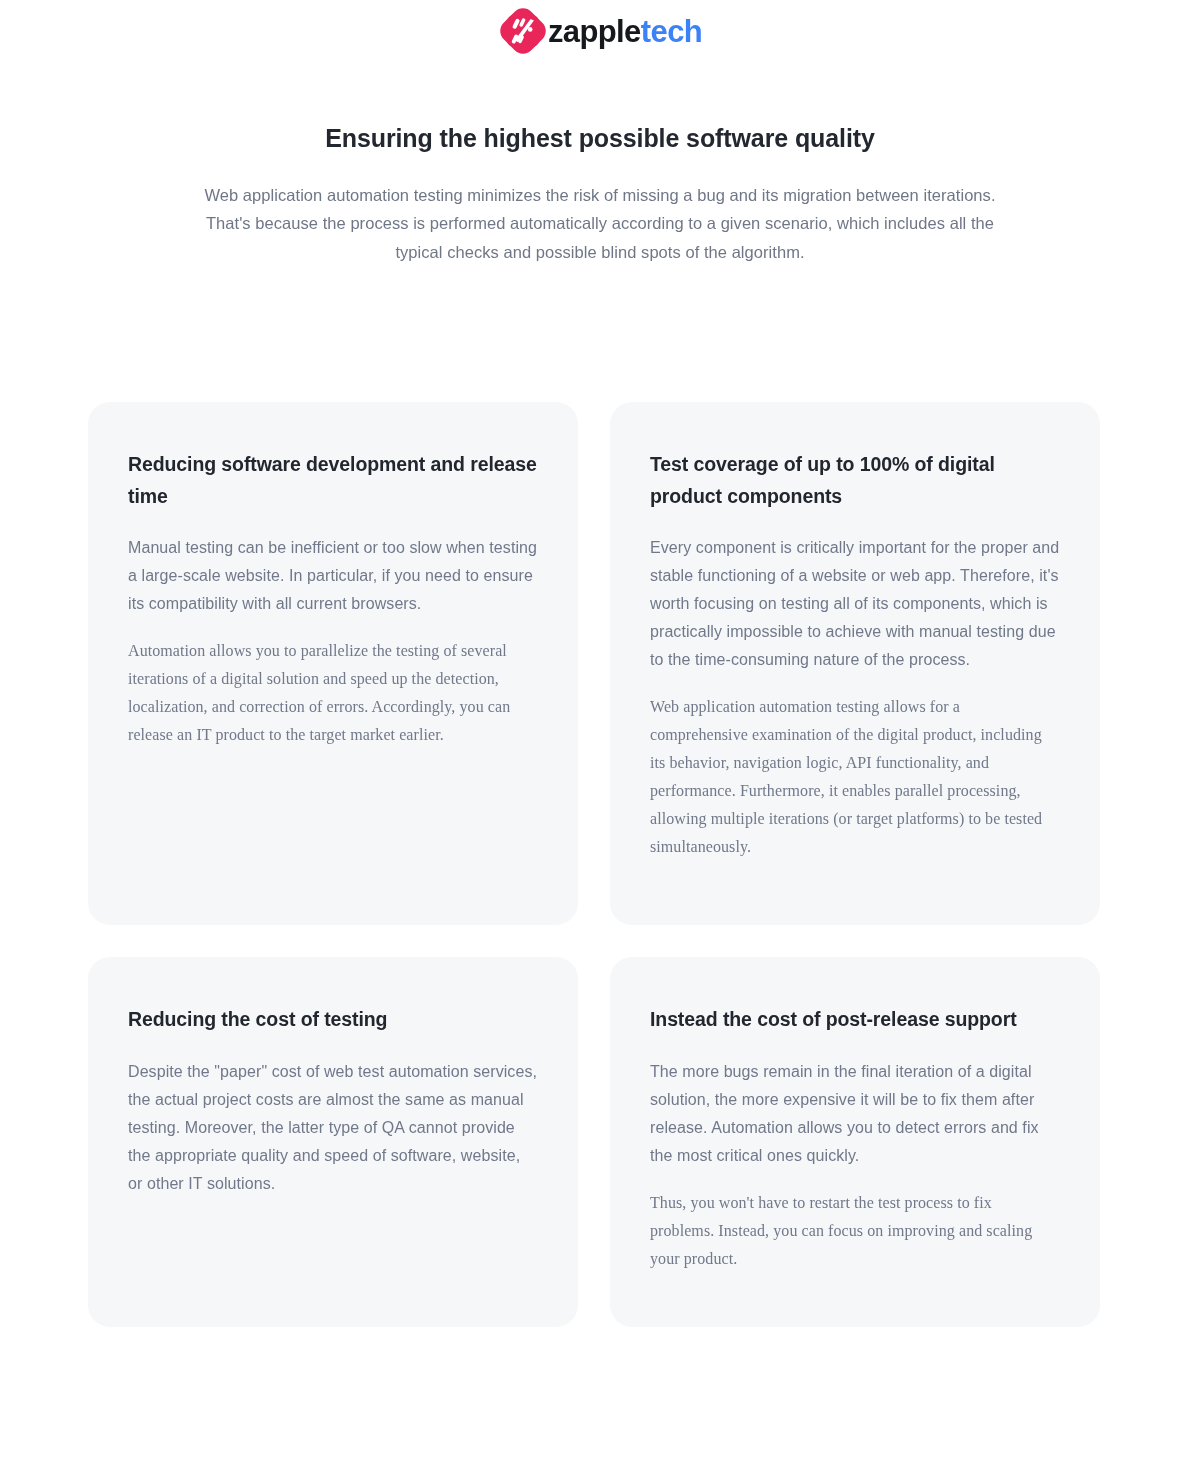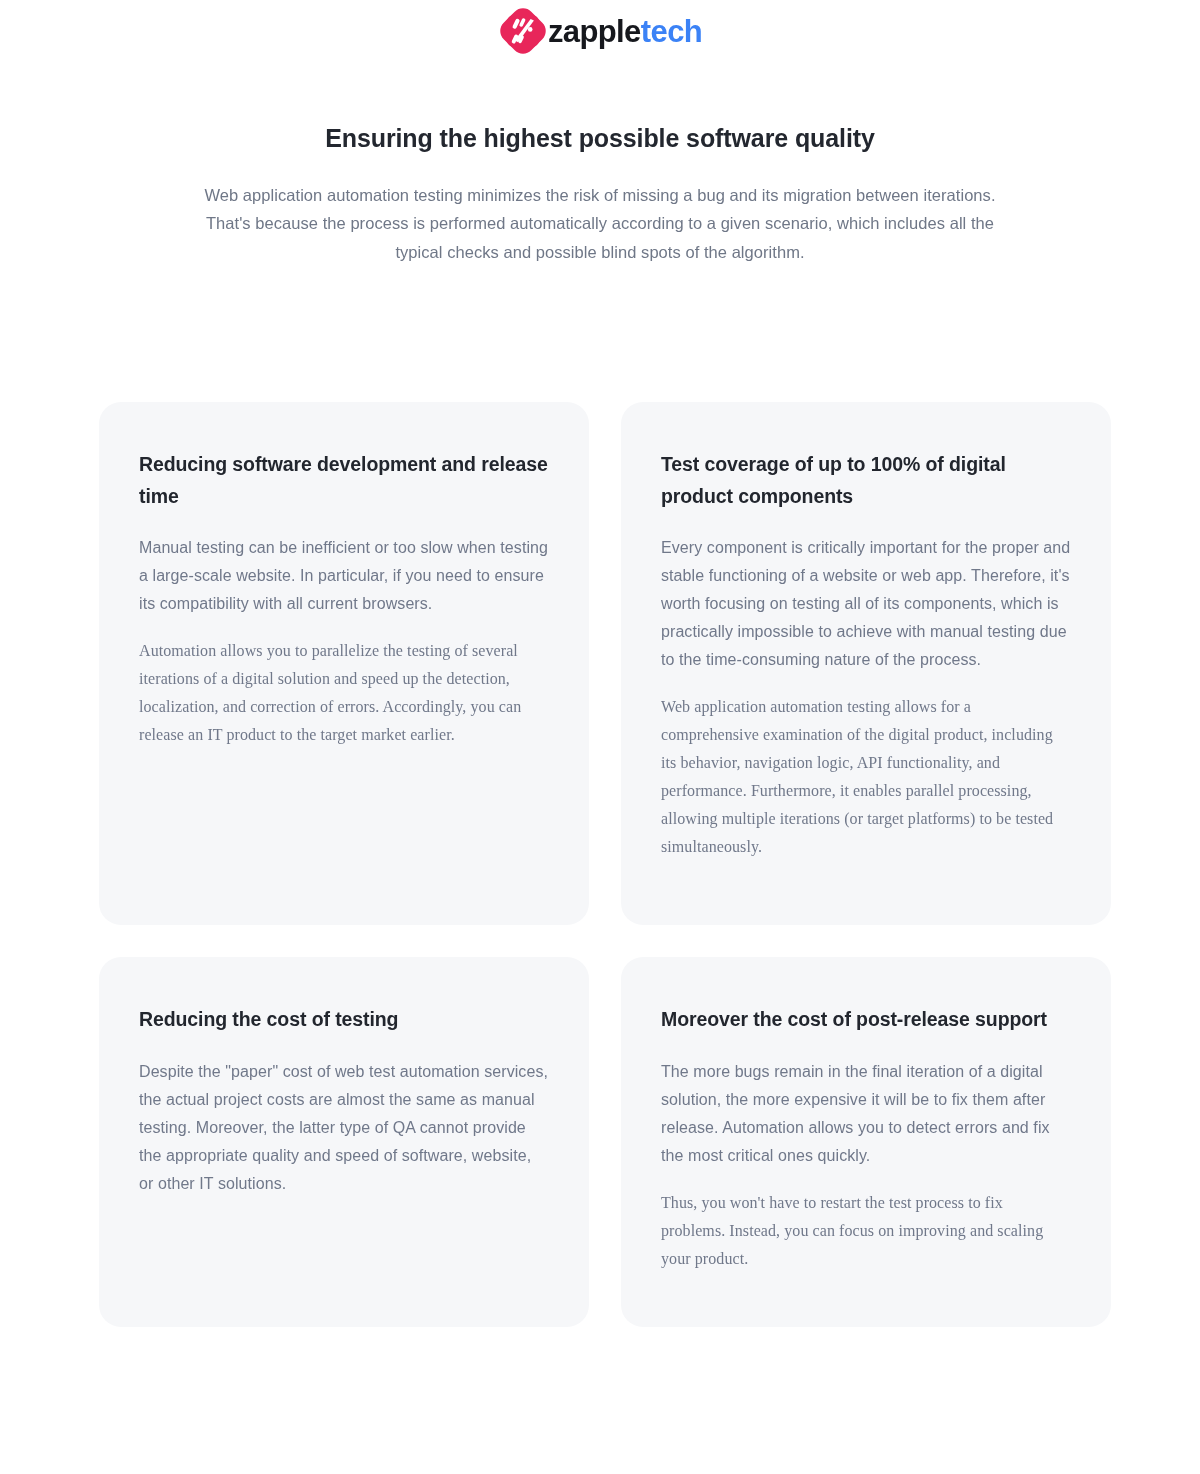--- a/index.html
+++ b/index.html
@@ -63,21 +63,21 @@
     font-weight:400;
     letter-spacing:0.05px;
   }
   .intro p + p { margin-top:18px; }
   .intro p.p1 { width:880px; margin-left:auto; margin-right:auto; }
   .intro p.p2 { width:830px; margin-left:auto; margin-right:auto; }
 
   
   .cards {
     position:absolute;
-    left:99px;
+    left:88px;
     top:402px;
     width:1003px;
     display:grid;
     grid-template-columns:490px 490px;
     column-gap:23px;
     row-gap:22px;
     gap:32px;
   }
   .card {
     background:#f6f7f9;
@@ -148,19 +148,19 @@
       <p>Every component is critically important for the proper and stable functioning of a website or web app. Therefore, it's worth focusing on testing all of its components, which is practically impossible to achieve with manual testing due to the time-consuming nature of the process.</p>
       <p>Web application automation testing allows for a comprehensive examination of the digital product, including its behavior, navigation logic, API functionality, and performance. Furthermore, it enables parallel processing, allowing multiple iterations (or target platforms) to be tested simultaneously.</p>
     </div>
 
     <div class="card r2">
       <h2>Reducing the cost of testing</h2>
       <p>Despite the "paper" cost of web test automation services, the actual project costs are almost the same as manual testing. Moreover, the latter type of QA cannot provide the appropriate quality and speed of software, website, or other IT solutions.</p>
     </div>
 
     <div class="card r2">
-      <h2>Moreover the cost of post-release support</h2>
+      <h2>Instead the cost of post-release support</h2>
       <p>The more bugs remain in the final iteration of a digital solution, the more expensive it will be to fix them after release. Automation allows you to detect errors and fix the most critical ones quickly.</p>
       <p>Thus, you won't have to restart the test process to fix problems. Instead, you can focus on improving and scaling your product.</p>
     </div>
 
   </div>
 </div>
 
 </body></html>

